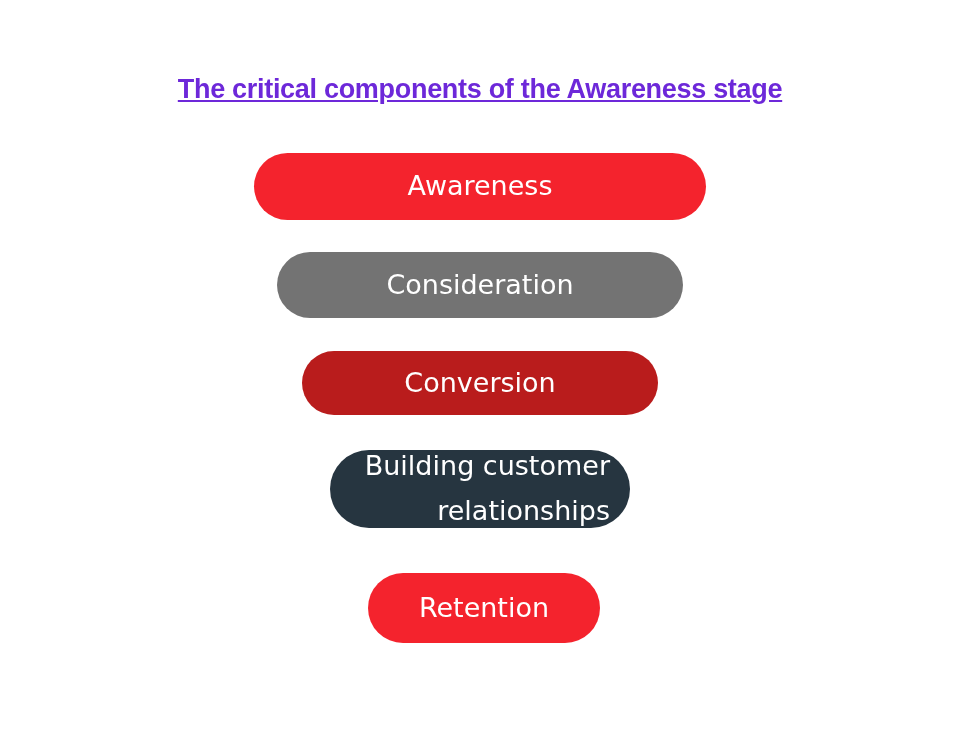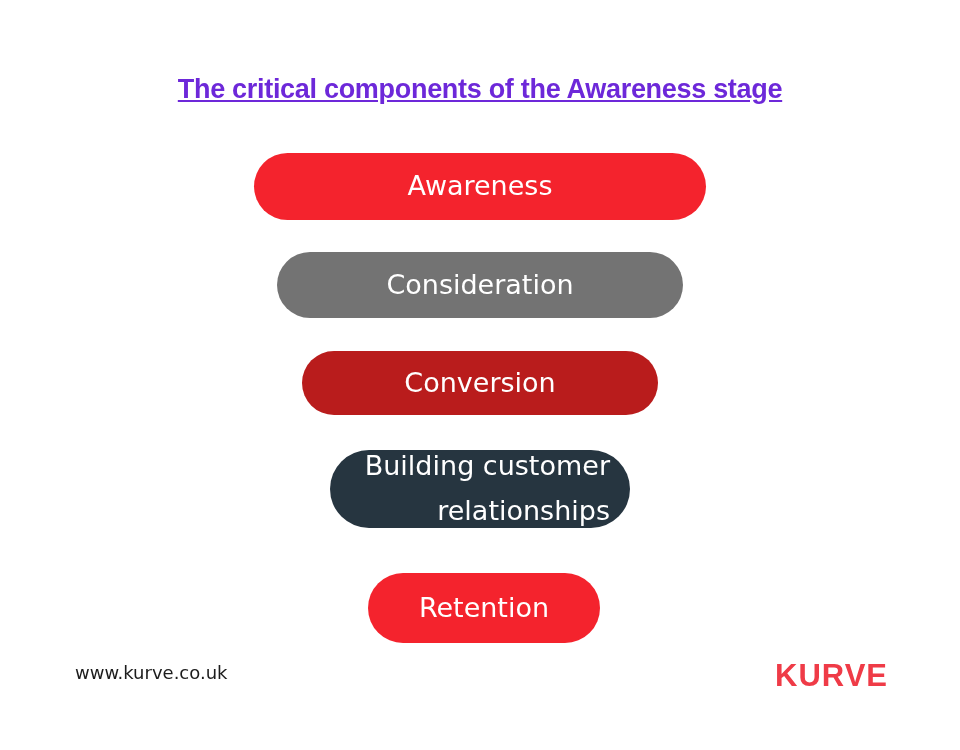--- a/index.html
+++ b/index.html
@@ -68,17 +68,15 @@
   <div class="title">The critical components of the Awareness stage</div>
 
   <div class="funnel">
     <div class="pill pill-1" style="background: rgb(244, 35, 45);">Awareness</div>
     <div class="pill pill-2" style="background: #737373;">Consideration</div>
     <div class="pill pill-3" style="background: #b91c1c;">Conversion</div>
     <div class="pill pill-4" style="background: rgb(38, 53, 64);">Building customer relationships</div>
     <div class="pill pill-5" style="background: rgb(244, 35, 45);">Retention</div>
   </div>
 
-  <a href="#" class="footer-site">www.kurve.co.uk</a>
 
-  <div class="logo" style="color: rgb(239, 59, 71);">KURVE</div>
 
 </div>
 
 </body></html>

